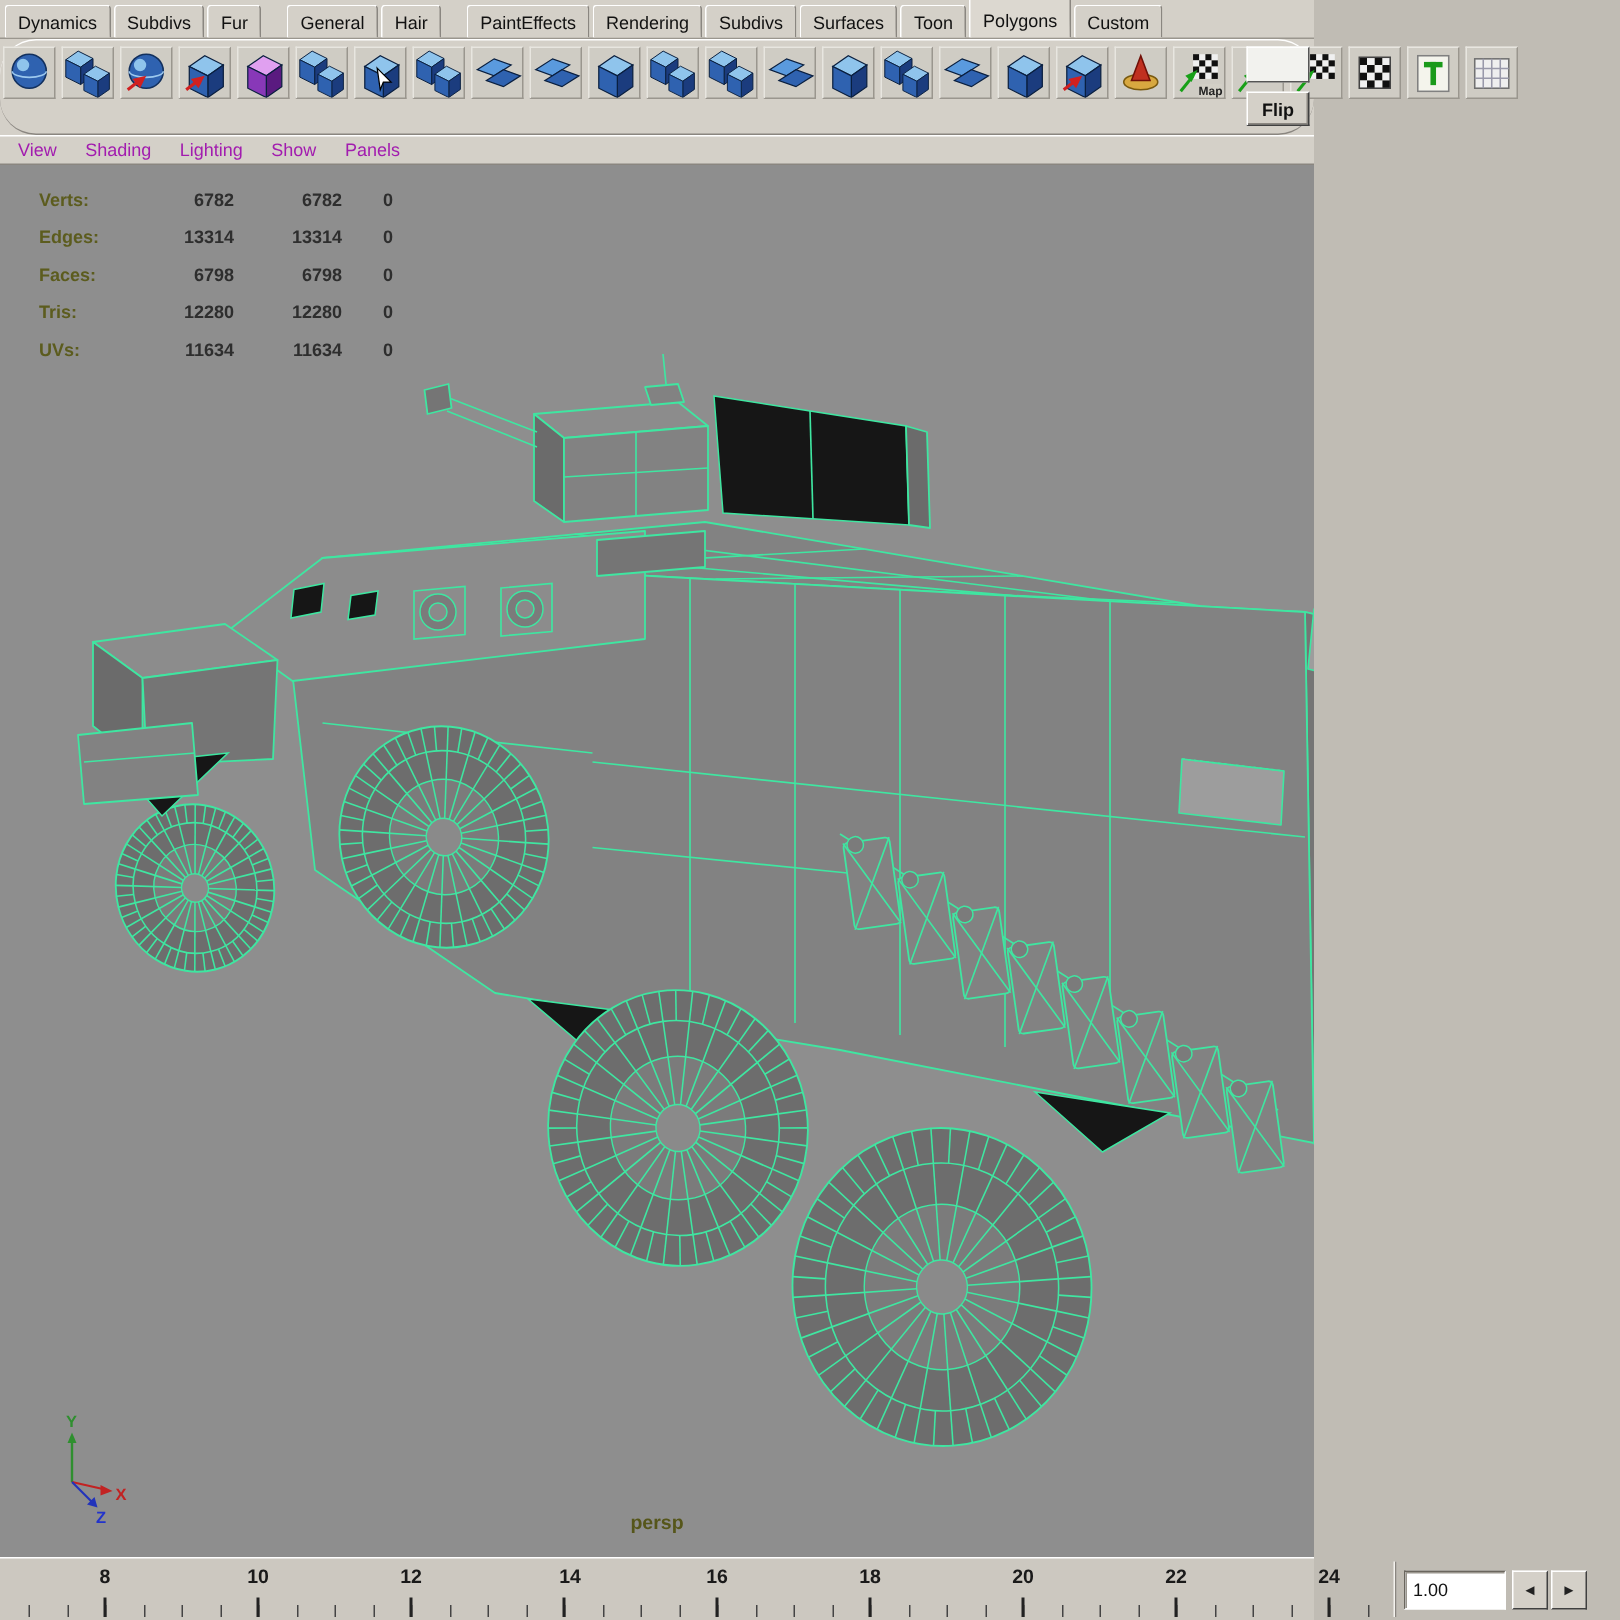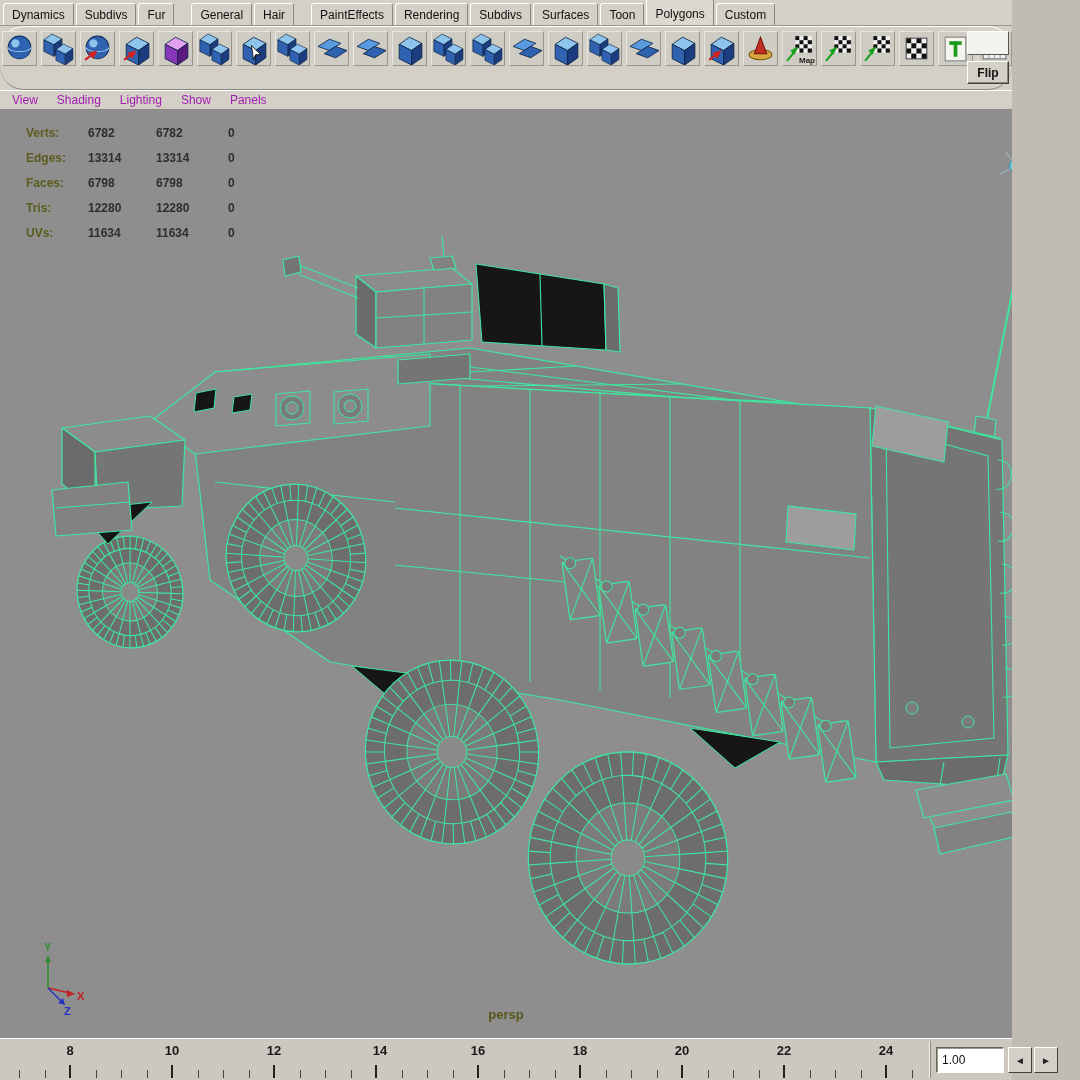--- a/index.html
+++ b/index.html
@@ -1,18 +1,18 @@
 <!DOCTYPE html>
 <html style="--wire: #3fe6a1; --vbg: #8e8e8e;"><head>
 <meta charset="utf-8">
 <style>
   * { box-sizing: border-box; margin: 0; padding: 0; }
   html,body { width:1080px; height:1080px; }
   body { font-family:"Liberation Sans", sans-serif; background:#c0bcb4; overflow:hidden; }
-  .app { width:1012px; height:1080px; background:#d4d0c8; position:relative; display:flex; flex-direction:column; }
+  .app { width:876px; height:1080px; background:#d4d0c8; position:relative; display:flex; flex-direction:column; }
 
   
   .tabbar { height:26px; background:#d4d0c8; display:flex; align-items:flex-end; padding-left:3px; border-bottom:1px solid #9a968e; }
   .tab { font-size:12px; color:#111; padding:4px 8px 3px 8px; background:#d4d0c8; border:1px solid #8a8680;
          border-bottom:none; border-top-color:#fff; border-left-color:#fff; border-radius:3px 3px 0 0;
          margin-right:2px; white-space:nowrap; cursor:default; }
   .tab.gap { margin-left:15px; }
   .tab.active { background:#dcd8d0; padding-top:22px; padding-bottom:4px; position:relative; z-index:2; font-weight:normal; }
 
   
@@ -31,21 +31,21 @@
   
   .panel-menubar { height:20px; background:#d4d0c8; border-top:1px solid #fff; border-bottom:1px solid #8a8680;
                    display:flex; align-items:center; padding-left:12px; }
   .pm-item { font-size:12px; color:#a21caf; margin-right:19px; cursor:pointer; }
   .vcanvas { position:relative; height:928px; background:var(--vbg,#8e8e8e); overflow:hidden; }
   .vcanvas svg.scene { position:absolute; left:0; top:0; }
 
   .hud { position:absolute; left:26px; top:10px; z-index:5; }
   .hud-row { display:grid; grid-template-columns:62px 68px 72px 34px; height:25px; align-items:center; }
   .hud-label { font-size:12px; font-weight:bold; color:#5c5c1e; text-align:left; }
-  .hud-val   { font-size:12px; font-weight:bold; color:#2e2e2e; text-align:left; }
+  .hud-val   { font-size:12px; font-weight:bold; color:#2e2e2e; text-align:right; }
 
   .persp-label { position:absolute; left:0; right:0; bottom:16px; text-align:center;
                  font-size:13px; font-weight:bold; color:#56561a; z-index:5; }
 
   
   .face   { stroke:var(--wire); stroke-width:1.2; stroke-linejoin:round; fill:#828282; }
   .faceL  { stroke:var(--wire); stroke-width:1.2; stroke-linejoin:round; fill:#8c8c8c; }
   .faceD  { stroke:var(--wire); stroke-width:1.2; stroke-linejoin:round; fill:#757575; }
   .faceDD { stroke:var(--wire); stroke-width:1.2; stroke-linejoin:round; fill:#6b6b6b; }
   .lite   { stroke:var(--wire); stroke-width:1.1; stroke-linejoin:round; fill:#9d9d9d; }

